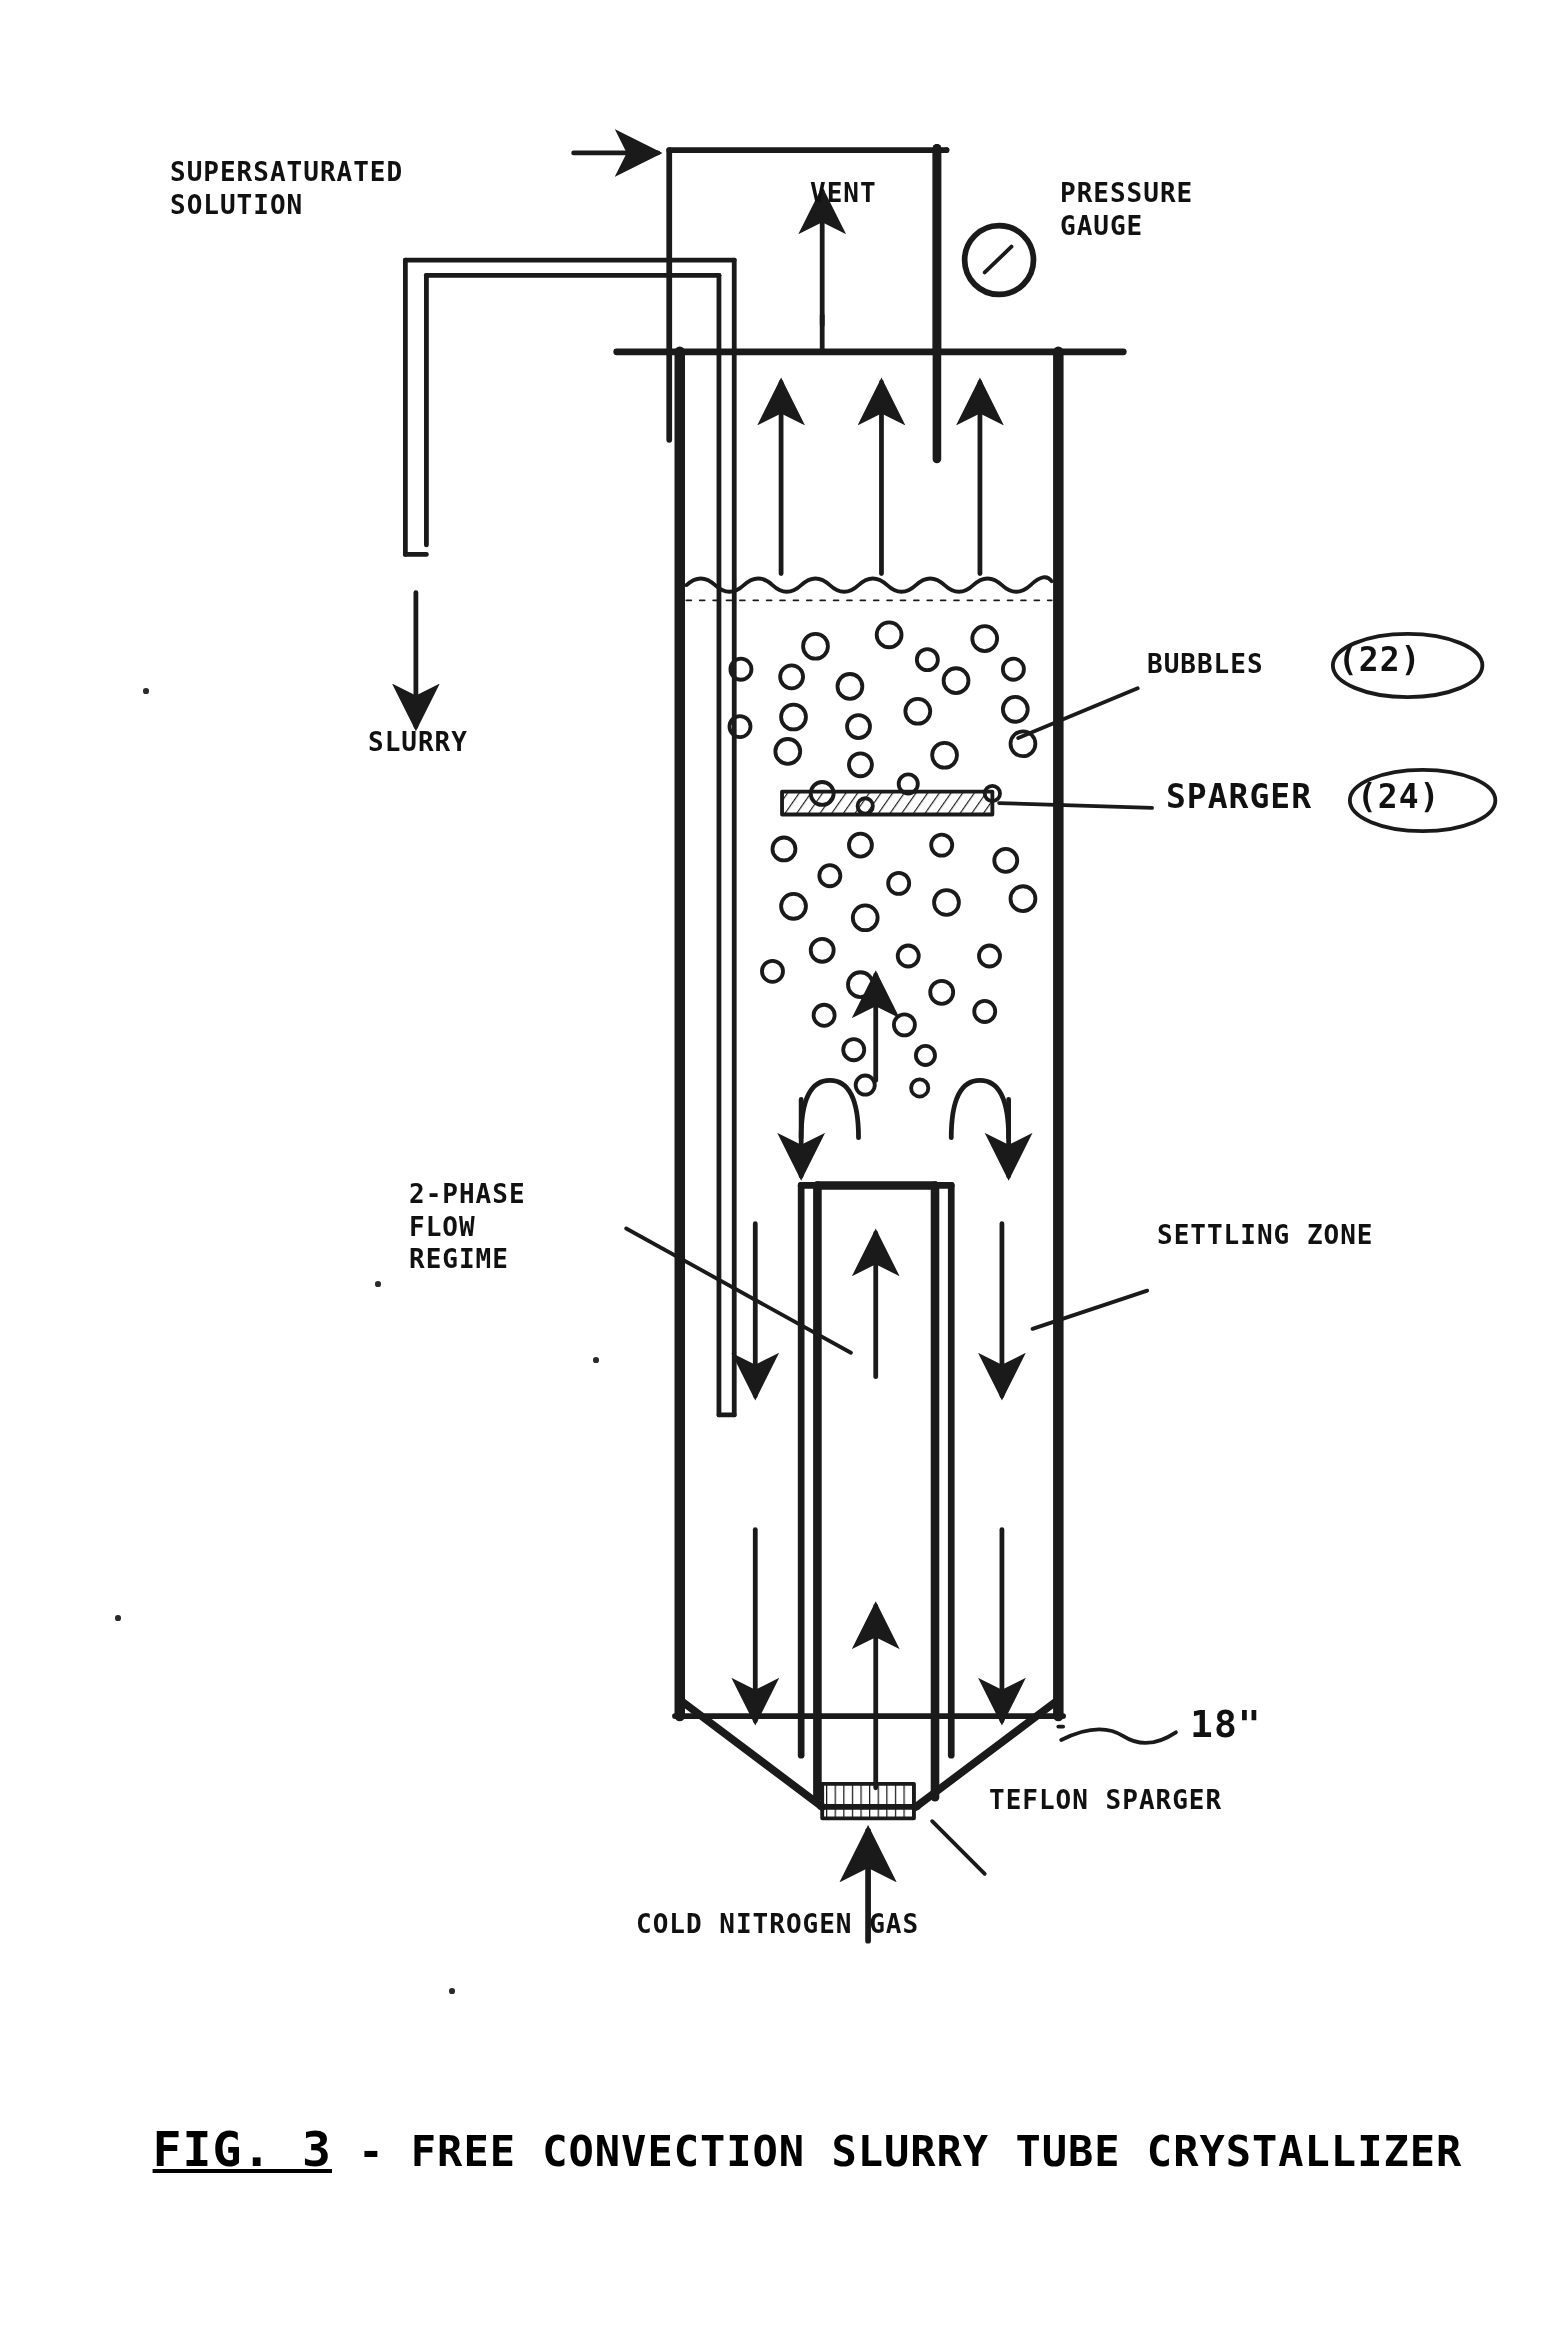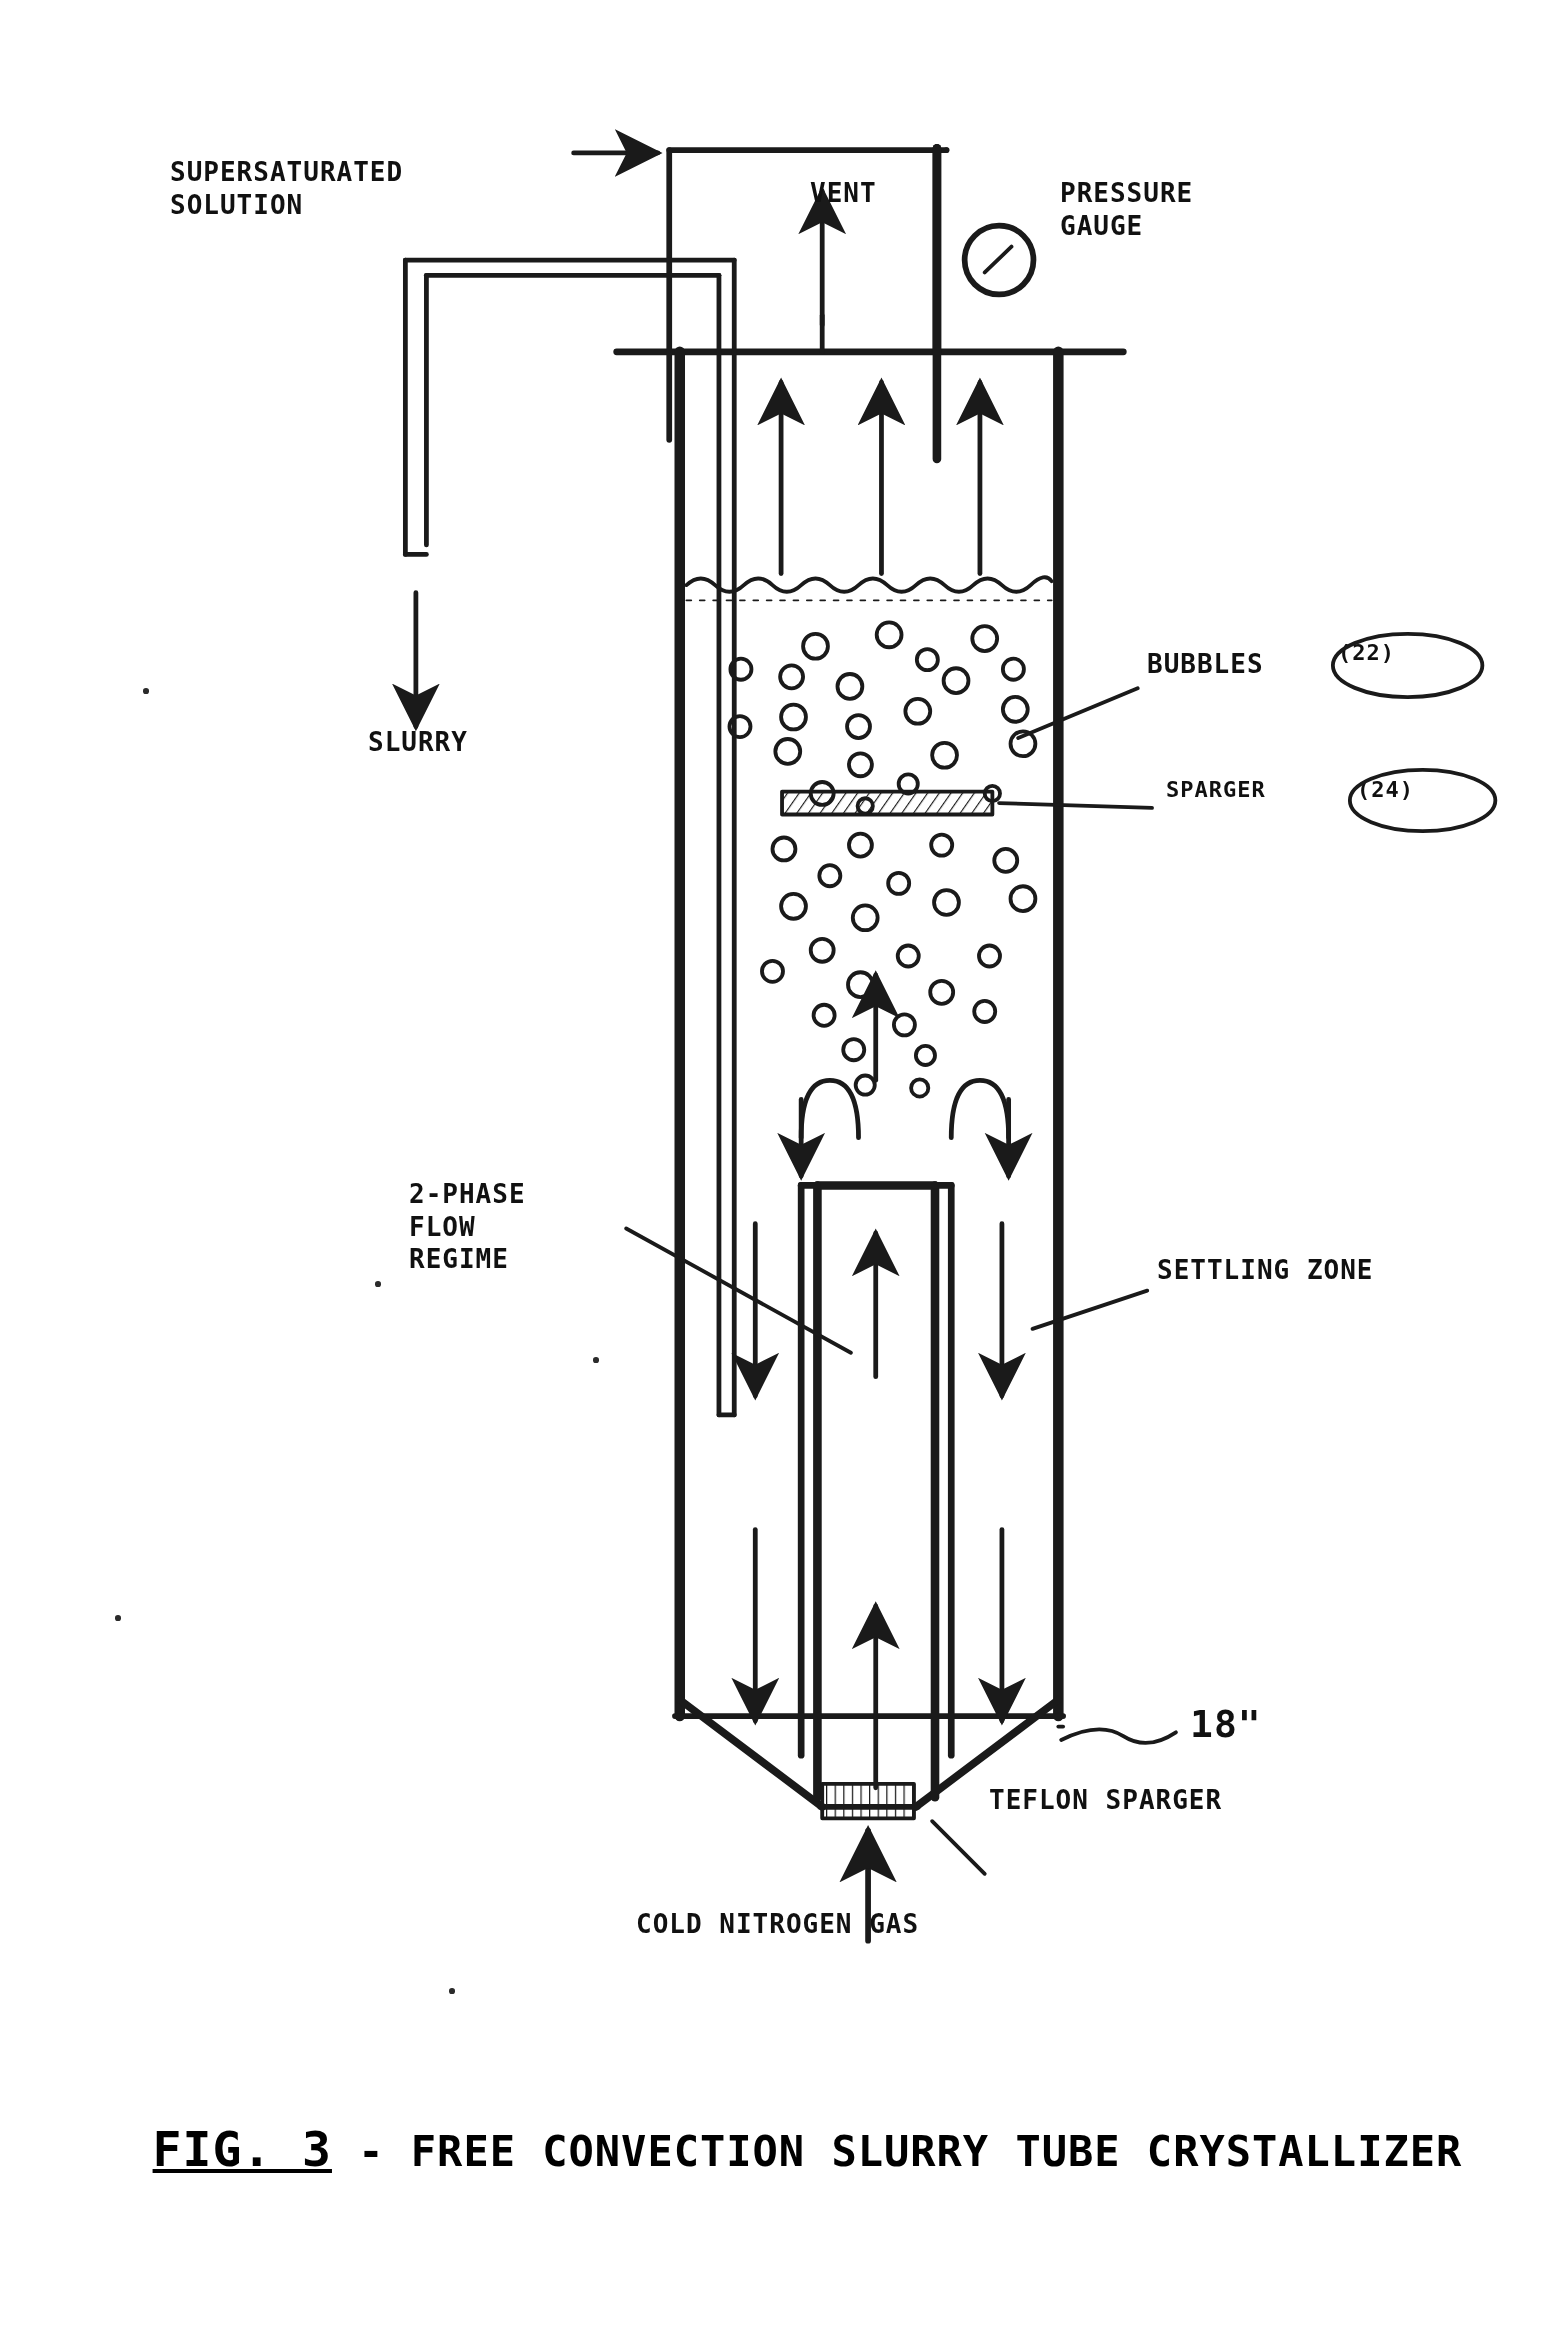--- a/index.html
+++ b/index.html
@@ -24,21 +24,21 @@
   .lbl {
     position: absolute;
     font-family: "DejaVu Sans Mono", monospace;
     font-weight: bold;
     color: #111111;
     letter-spacing: 1px;
     line-height: 1.25;
     white-space: pre;
   }
   .lbl.md { font-size: 26px; }
-  .lbl.lg { font-size: 22px; }
+  .lbl.lg { font-size: 33px; }
   .lbl.xl { font-size: 38px; }
   .caption {
     position: absolute;
     left: 100px;
     top: 2072px;
     font-size: 42px;
     font-weight: bold;
     letter-spacing: 1px;
     font-family: "DejaVu Sans Mono", monospace;
     white-space: pre;
@@ -242,21 +242,21 @@
 <div class="lbl lg" style="left:1166px; top:776px;">SPARGER</div>
 <div class="lbl lg" style="left:1357px; top:776px;">(24)</div>
 <svg style="position:absolute; left:1346px; top:767px; width:158px; height:67px;" viewBox="0 0 165 70" width="158" height="67">
   <ellipse cx="80" cy="35" rx="76" ry="32" fill="none" stroke="#1a1a1a" stroke-width="4"></ellipse>
 </svg>
 
 <div class="lbl md" style="left:409px; top:1178px;">2-PHASE
 FLOW
 REGIME</div>
 
-<div class="lbl md" style="left:1157px; top:1254px;text-align:center;">SETTLING ZONE</div>
+<div class="lbl md" style="left:1157px; top:1219px;text-align:center;">SETTLING ZONE</div>
 
 <div class="lbl xl" style="left:1190px; top:1701px;">18"</div>
 
 <div class="lbl md" style="left:989px; top:1784px;">TEFLON SPARGER</div>
 
 <div class="lbl md" style="left:636px; top:1908px;">COLD NITROGEN GAS</div>
 
 <div class="caption">
   <span class="figno">FIG. 3</span><span> - </span><span>FREE CONVECTION SLURRY TUBE CRYSTALLIZER</span>
 </div>

